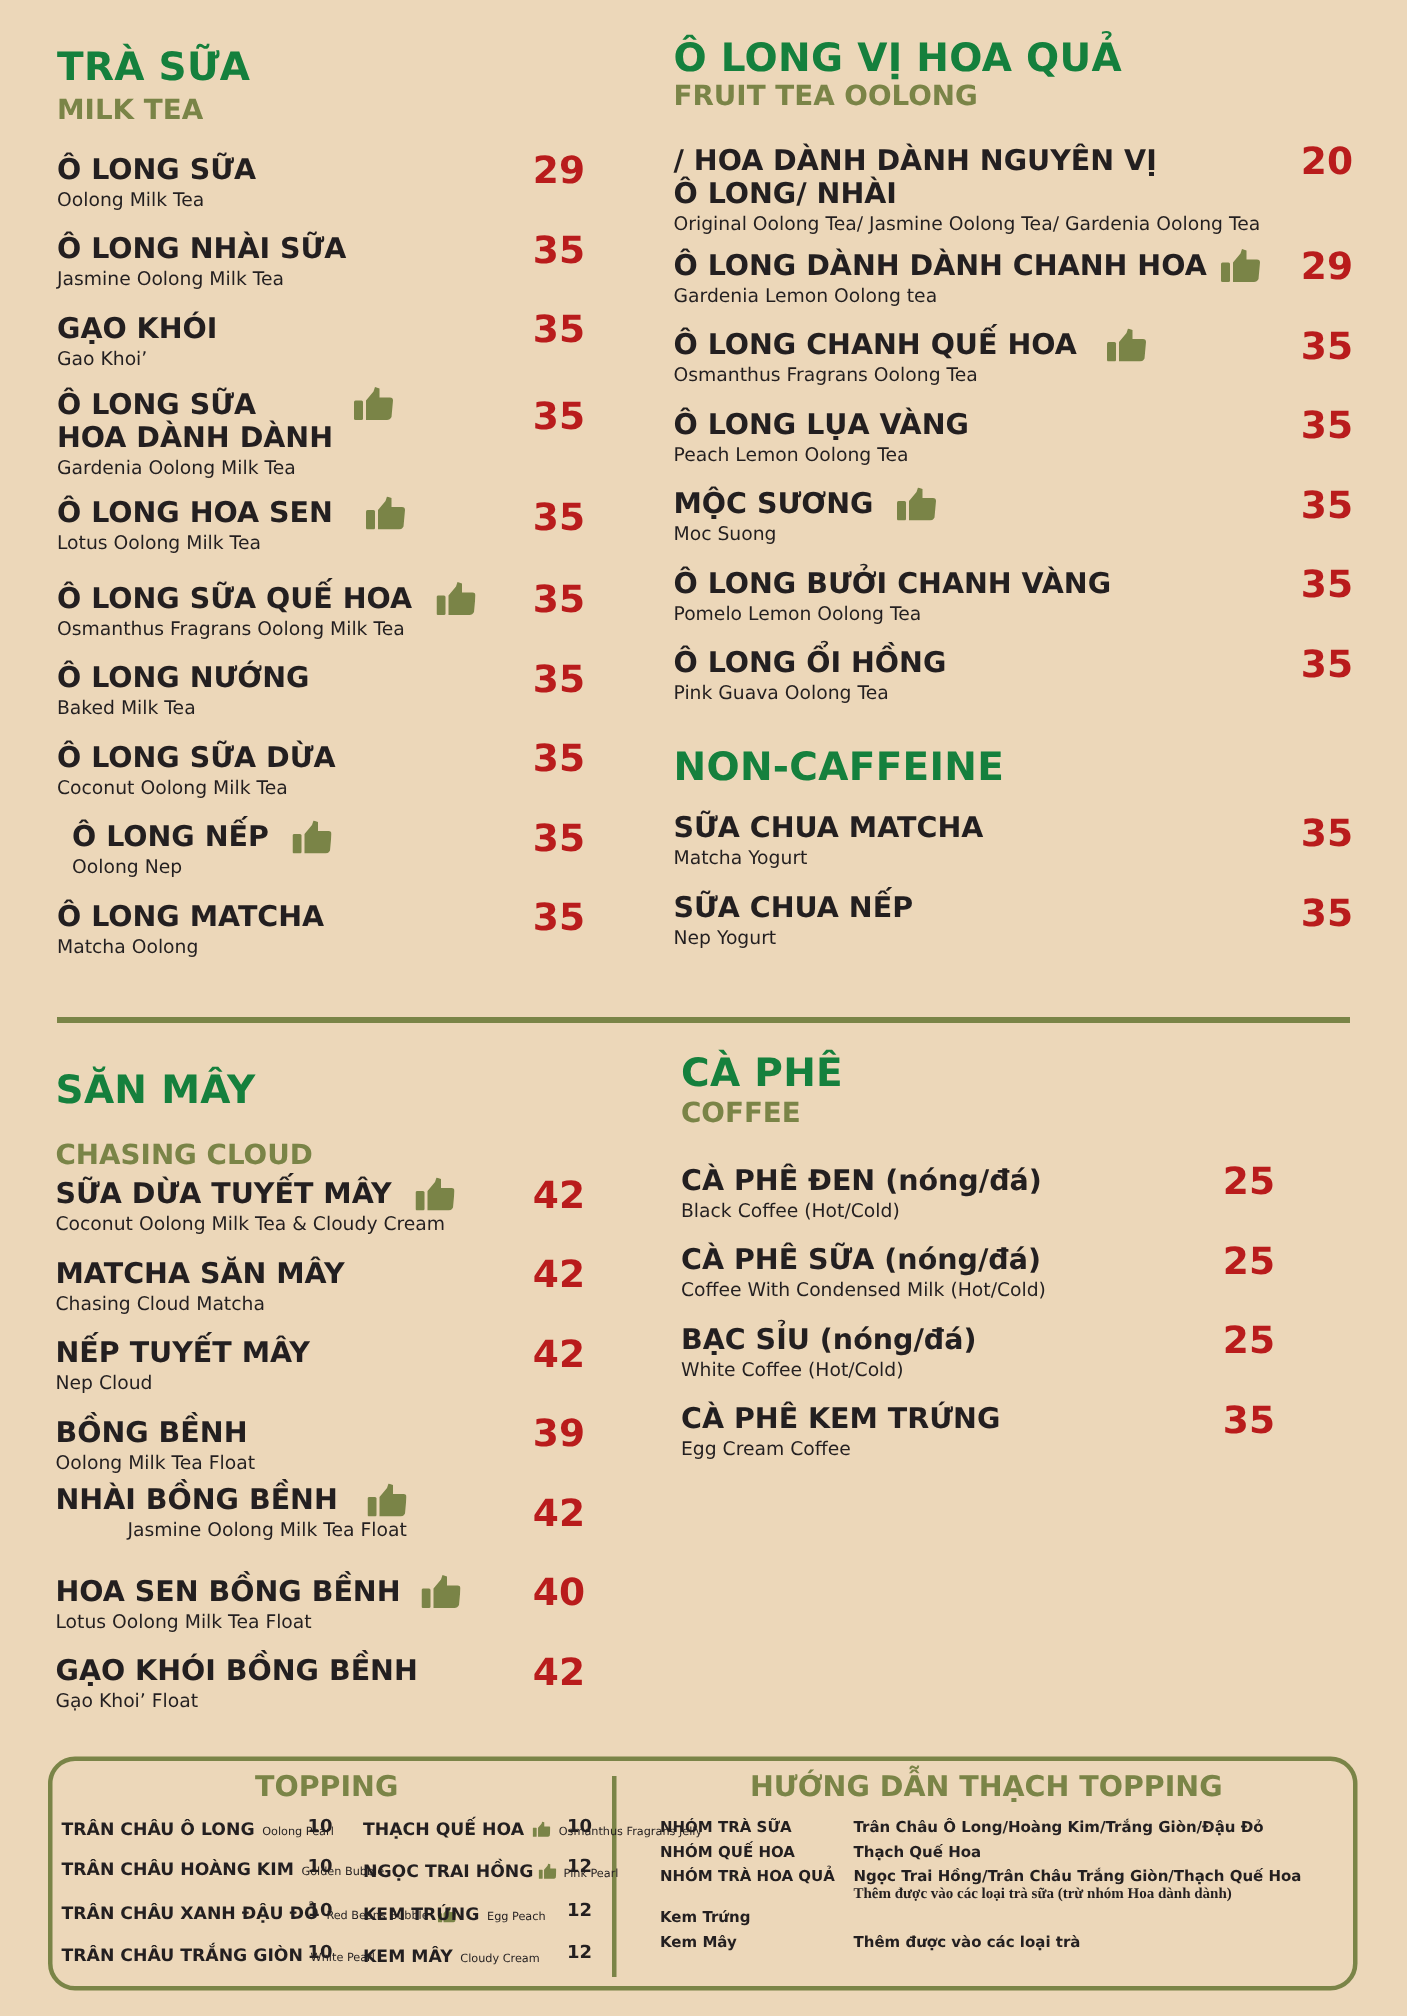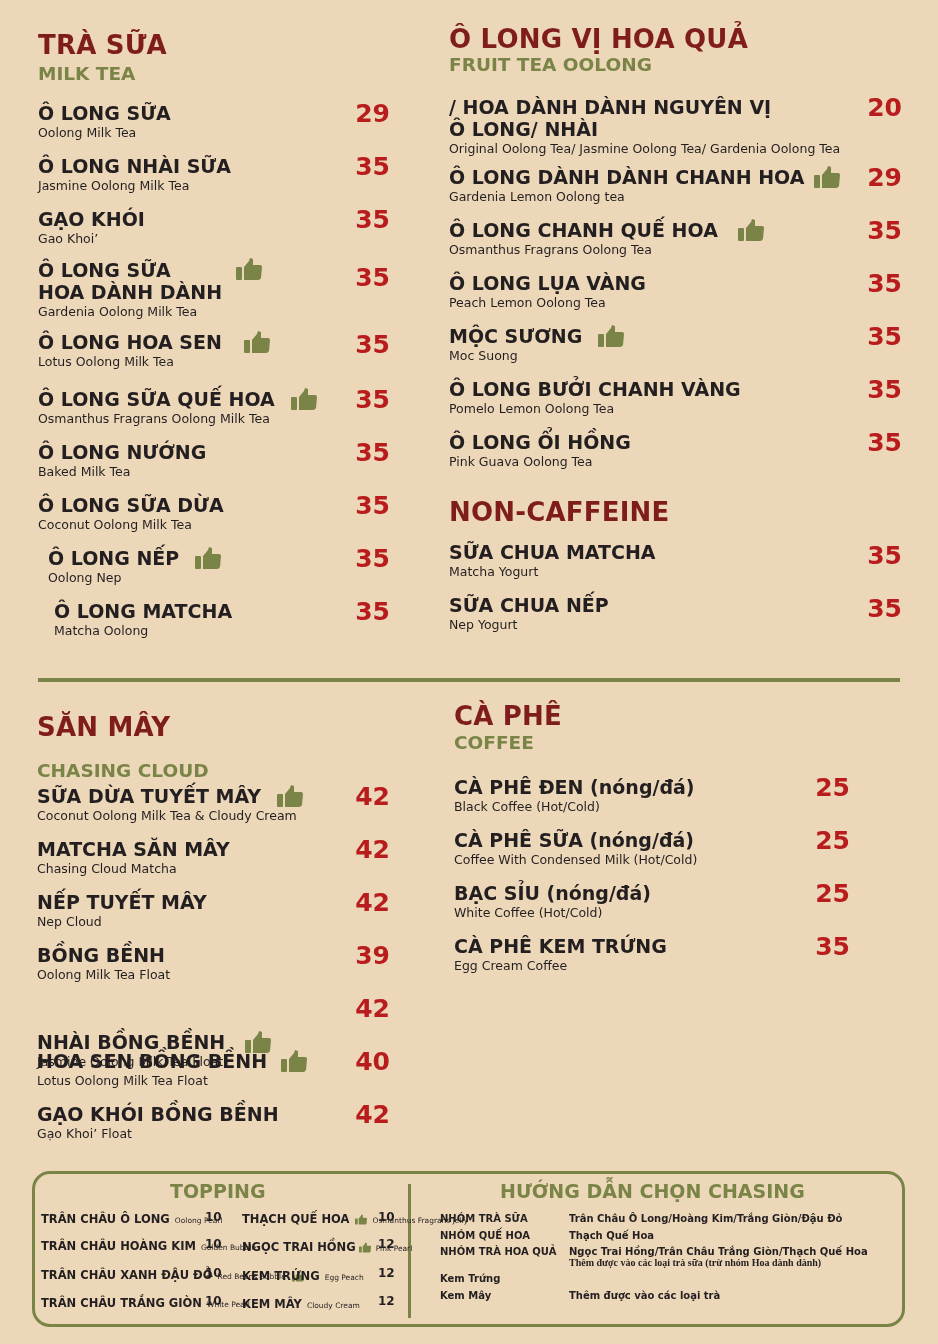--- a/index.html
+++ b/index.html
@@ -1,20 +1,20 @@
 <!DOCTYPE html>
 <html><head>
 <meta charset="utf-8">
 <style>
   * { margin: 0; padding: 0; box-sizing: border-box; }
   html, body { width: 938px; height: 1344px; background: #ecd7b9; overflow: hidden; }
   body { position: relative; font-family: "DejaVu Sans", "Liberation Sans", sans-serif; color: #231f20; }
 
   .section { position: absolute; }
-  .sec-title { color: #7f1d1d; font-weight: bold; font-size: 26px; line-height: 30px; letter-spacing: 0.2px; white-space: nowrap; }
+  .sec-title { color: #15803d; font-weight: bold; font-size: 26px; line-height: 30px; letter-spacing: 0.2px; white-space: nowrap; }
   .sec-sub { color: #7a8447; font-weight: bold; font-size: 18.5px; line-height: 22px; white-space: nowrap; }
 
   .item { position: absolute; left: 0; }
   .item-name { font-weight: bold; font-size: 19px; line-height: 22px; white-space: nowrap; color: #231f20; display: inline-flex; align-items: center; }
   .item-sub { font-size: 12.5px; line-height: 16px; white-space: nowrap; color: #231f20; margin-top: 1px; }
   .price { position: absolute; font-weight: bold; font-size: 25px; line-height: 28px; color: #b91c1c; text-align: right; }
 
   .thumb { display: inline-block; width: 26px; height: 22px; margin-left: 16px; vertical-align: middle; }
   .thumb svg { width: 100%; height: 100%; display: block; }
 
@@ -125,21 +125,21 @@
         <span class="thumb">
           <svg>
             <use href="#thumb"></use>
           </svg>
         </span>
       </div>
     <div class="item-sub">Oolong Nep</div>
   </div>
   <div class="price" style="left:340px; width:50px; top:545px;">35</div>
 
-  <div class="item" style="left:54px; top:600px;">
+  <div class="item" style="left:38px; top:600px;">
     <div class="item-name">Ô LONG MATCHA</div>
     <div class="item-sub">Matcha Oolong</div>
   </div>
   <div class="price" style="left:340px; width:50px; top:598px;">35</div>
 </div>
 
 <div class="section" style="left:449px; top:24px;">
   <div class="sec-title">Ô LONG VỊ HOA QUẢ</div>
   <div class="sec-sub" style="margin-top:0px;">FRUIT TEA OOLONG</div>
 </div>
@@ -258,21 +258,21 @@
     <div class="item-sub">Nep Cloud</div>
   </div>
   <div class="price" style="left:338px; width:52px; top:889px;">42</div>
 
   <div class="item" style="left:37px; top:944px;">
     <div class="item-name">BỒNG BỀNH</div>
     <div class="item-sub">Oolong Milk Tea Float</div>
   </div>
   <div class="price" style="left:338px; width:52px; top:942px;">39</div>
 
-  <div class="item" style="left:37px; top:1031px;">
+  <div class="item" style="left:37px; top:989px;text-align:right;">
     <div class="item-name">
         <span>NHÀI BỒNG BỀNH</span>
         <span class="thumb" style="margin-left:20px;">
           <svg>
             <use href="#thumb"></use>
           </svg>
         </span>
       </div>
     <div class="item-sub">Jasmine Oolong Milk Tea Float</div>
   </div>
@@ -323,21 +323,21 @@
 
   <div class="item" style="left:454px; top:935px;">
     <div class="item-name">CÀ PHÊ KEM TRỨNG</div>
     <div class="item-sub">Egg Cream Coffee</div>
   </div>
   <div class="price" style="left:798px; width:52px; top:933px;">35</div>
 </div>
 
 <div class="tbox">
   <div class="tbox-title" style="left:135px; top:6px;">TOPPING</div>
-  <div class="tbox-title" style="left:465px; top:6px;">HƯỚNG DẪN CHỌN CHASING</div>
+  <div class="tbox-title" style="left:465px; top:6px;">HƯỚNG DẪN THẠCH TOPPING</div>
   <div class="tvsep"></div>
 
   <div class="tp-item" style="left:6px; top:34px;">
     <div class="tp-name">TRÂN CHÂU Ô LONG</div>
     <div class="tp-sub">Oolong Pearl</div>
   </div>
   <div class="tp-price" style="left:170px; top:36px;">10</div>
 
   <div class="tp-item" style="left:6px; top:61px;">
     <div class="tp-name">TRÂN CHÂU HOÀNG KIM</div>

